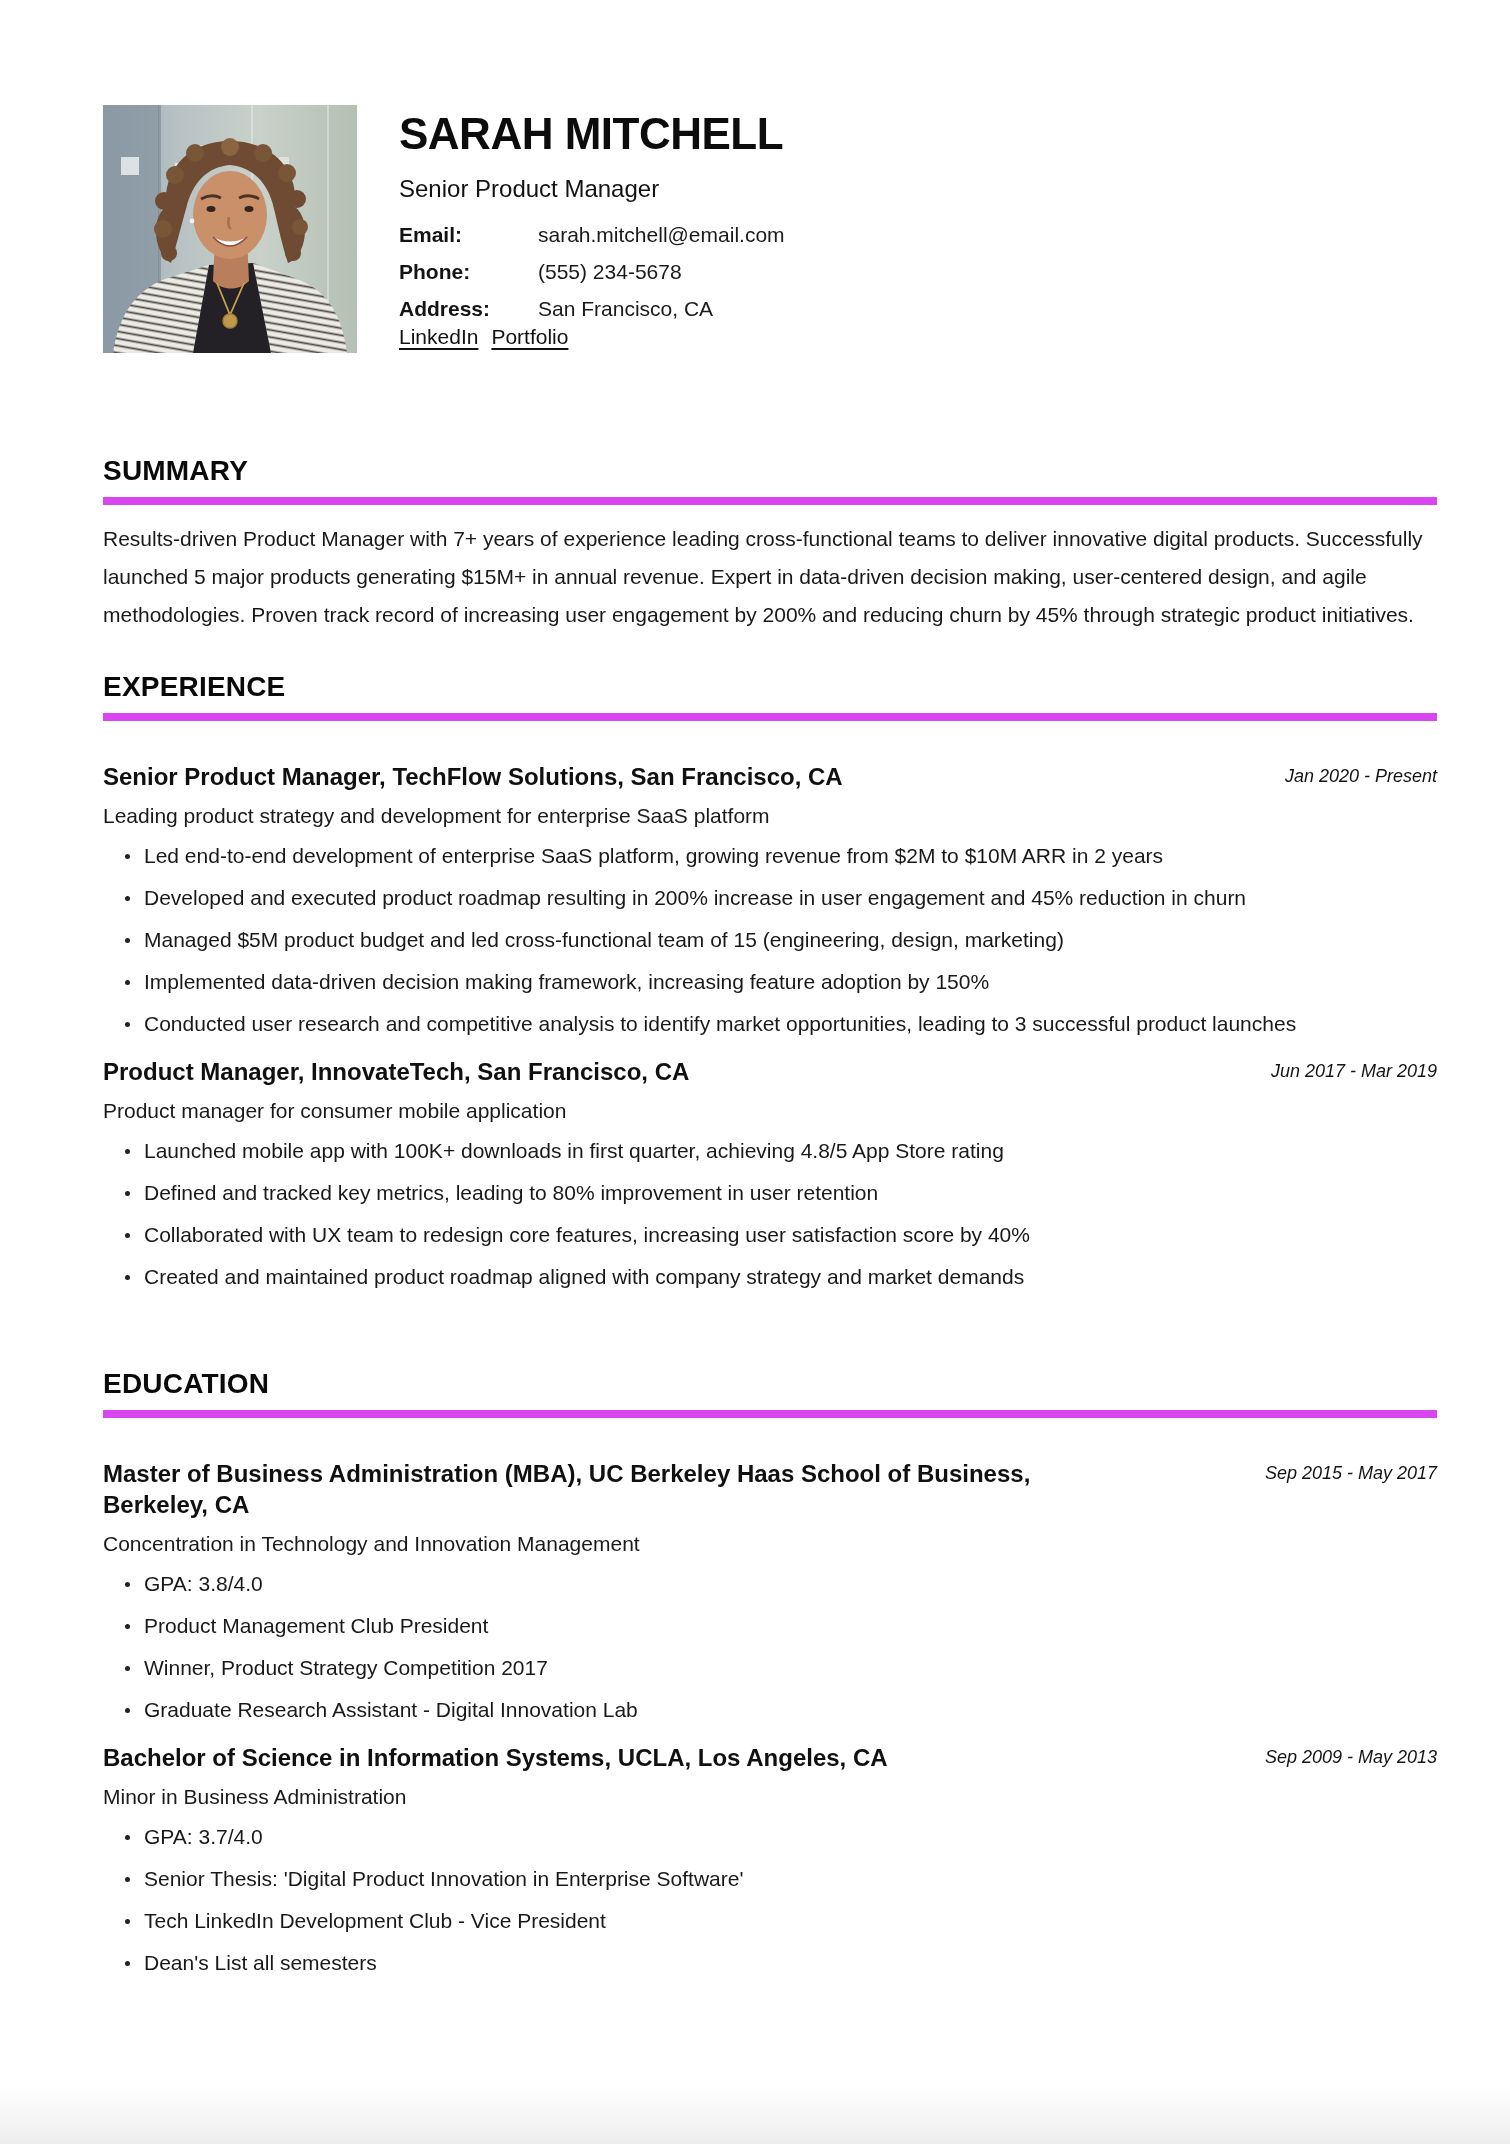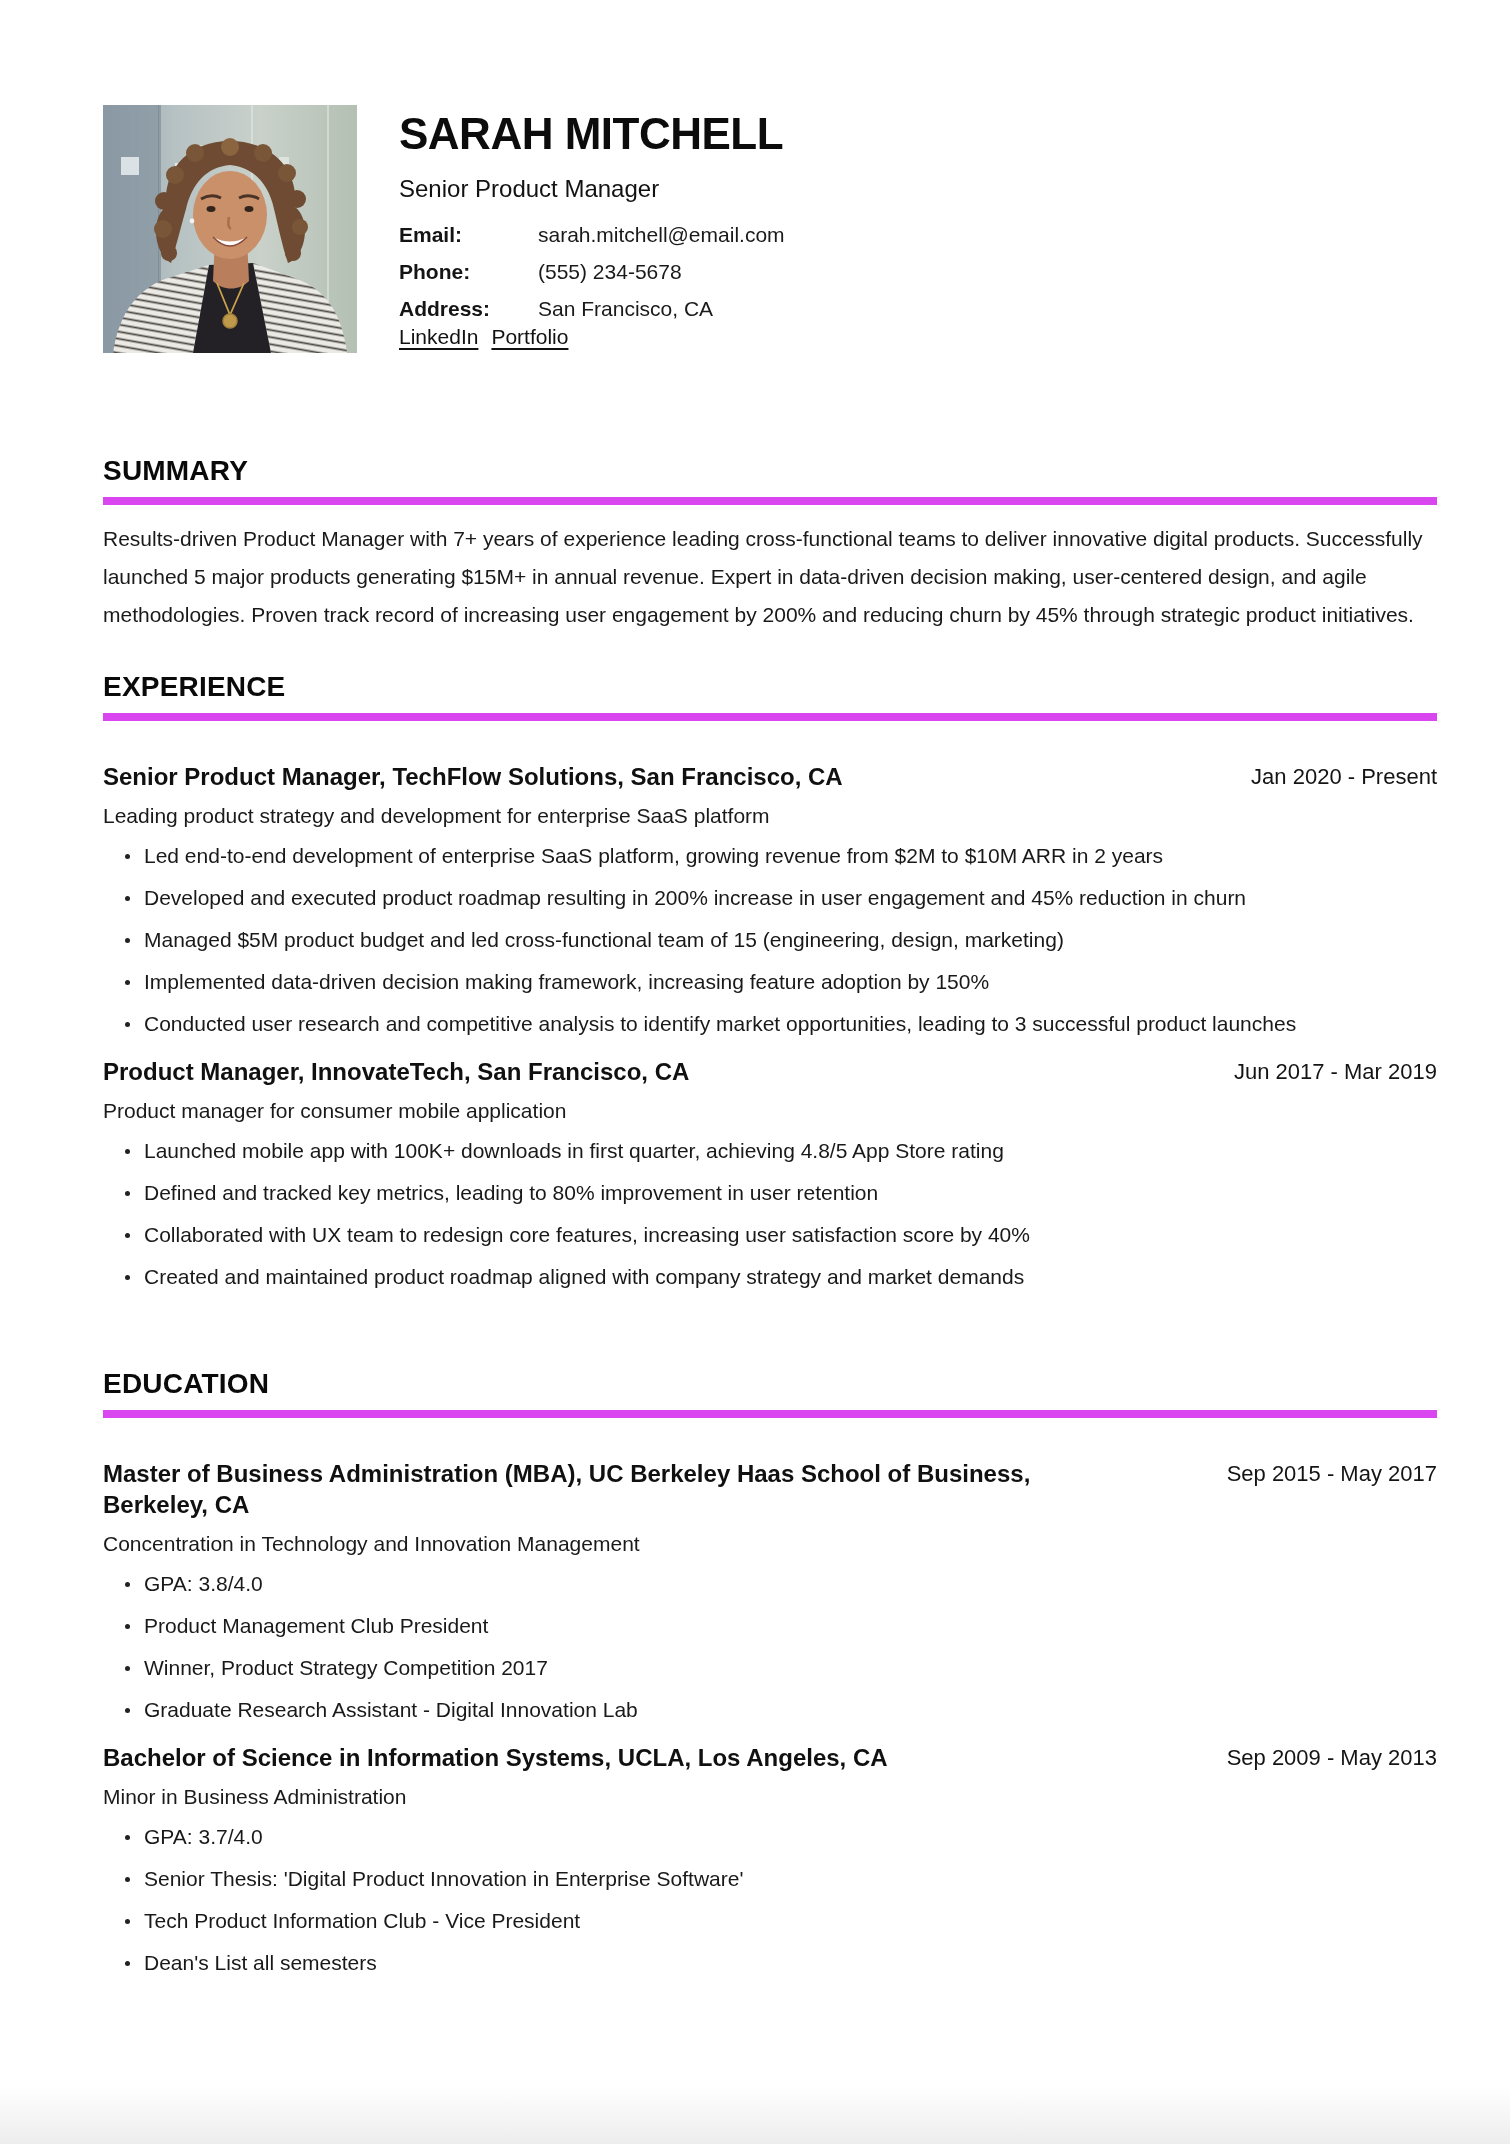--- a/index.html
+++ b/index.html
@@ -45,21 +45,21 @@
     letter-spacing: 0.2px; line-height: 34px;
     padding-bottom: 9px; border-bottom: 8px solid #d946ef;
   }
   .summary-text { margin-top: 15px; font-size: 21px; line-height: 38px; color: #191919; }
 
   .entry { margin-top: 40px; }
   .entry + .entry { margin-top: 14px; }
   .entry-head { display: flex; justify-content: space-between; align-items: flex-start; }
   .entry-title { font-size: 24px; font-weight: 700; line-height: 31px; color: #101010; }
   .entry-title.wrap-narrow { max-width: 1000px; }
-  .entry-dates { font-size: 22px; font-weight: 400; color: #141414; line-height: 31px; white-space: nowrap; margin-left: 24px; }
+  .entry-dates { font-size: 18px; font-weight: 400; color: #141414; line-height: 31px; white-space: nowrap; margin-left: 24px; font-style: italic; }
   .entry-sub { margin-top: 11px; font-size: 21px; color: #1a1a1a; line-height: 26px; }
 
   ul.bullets { list-style: none; margin-top: 9px; }
   ul.bullets li {
     position: relative; padding-left: 41px;
     font-size: 21px; line-height: 36px; color: #191919;
     margin-bottom: 6px;
   }
   ul.bullets li::before {
     content: ""; position: absolute; left: 22px; top: 16px;
@@ -214,21 +214,21 @@
 
     <div class="entry">
       <div class="entry-head">
         <div class="entry-title">Bachelor of Science in Information Systems, UCLA, Los Angeles, CA</div>
         <div class="entry-dates">Sep 2009 - May 2013</div>
       </div>
       <div class="entry-sub">Minor in Business Administration</div>
       <ul class="bullets">
         <li>GPA: 3.7/4.0</li>
         <li>Senior Thesis: 'Digital Product Innovation in Enterprise Software'</li>
-        <li>Tech Product Information Club - Vice President</li>
+        <li>Tech LinkedIn Development Club - Vice President</li>
         <li>Dean's List all semesters</li>
       </ul>
     </div>
   </div>
 
 </div>
 
 <div class="bottom-fade"></div>
 
 </body></html>

